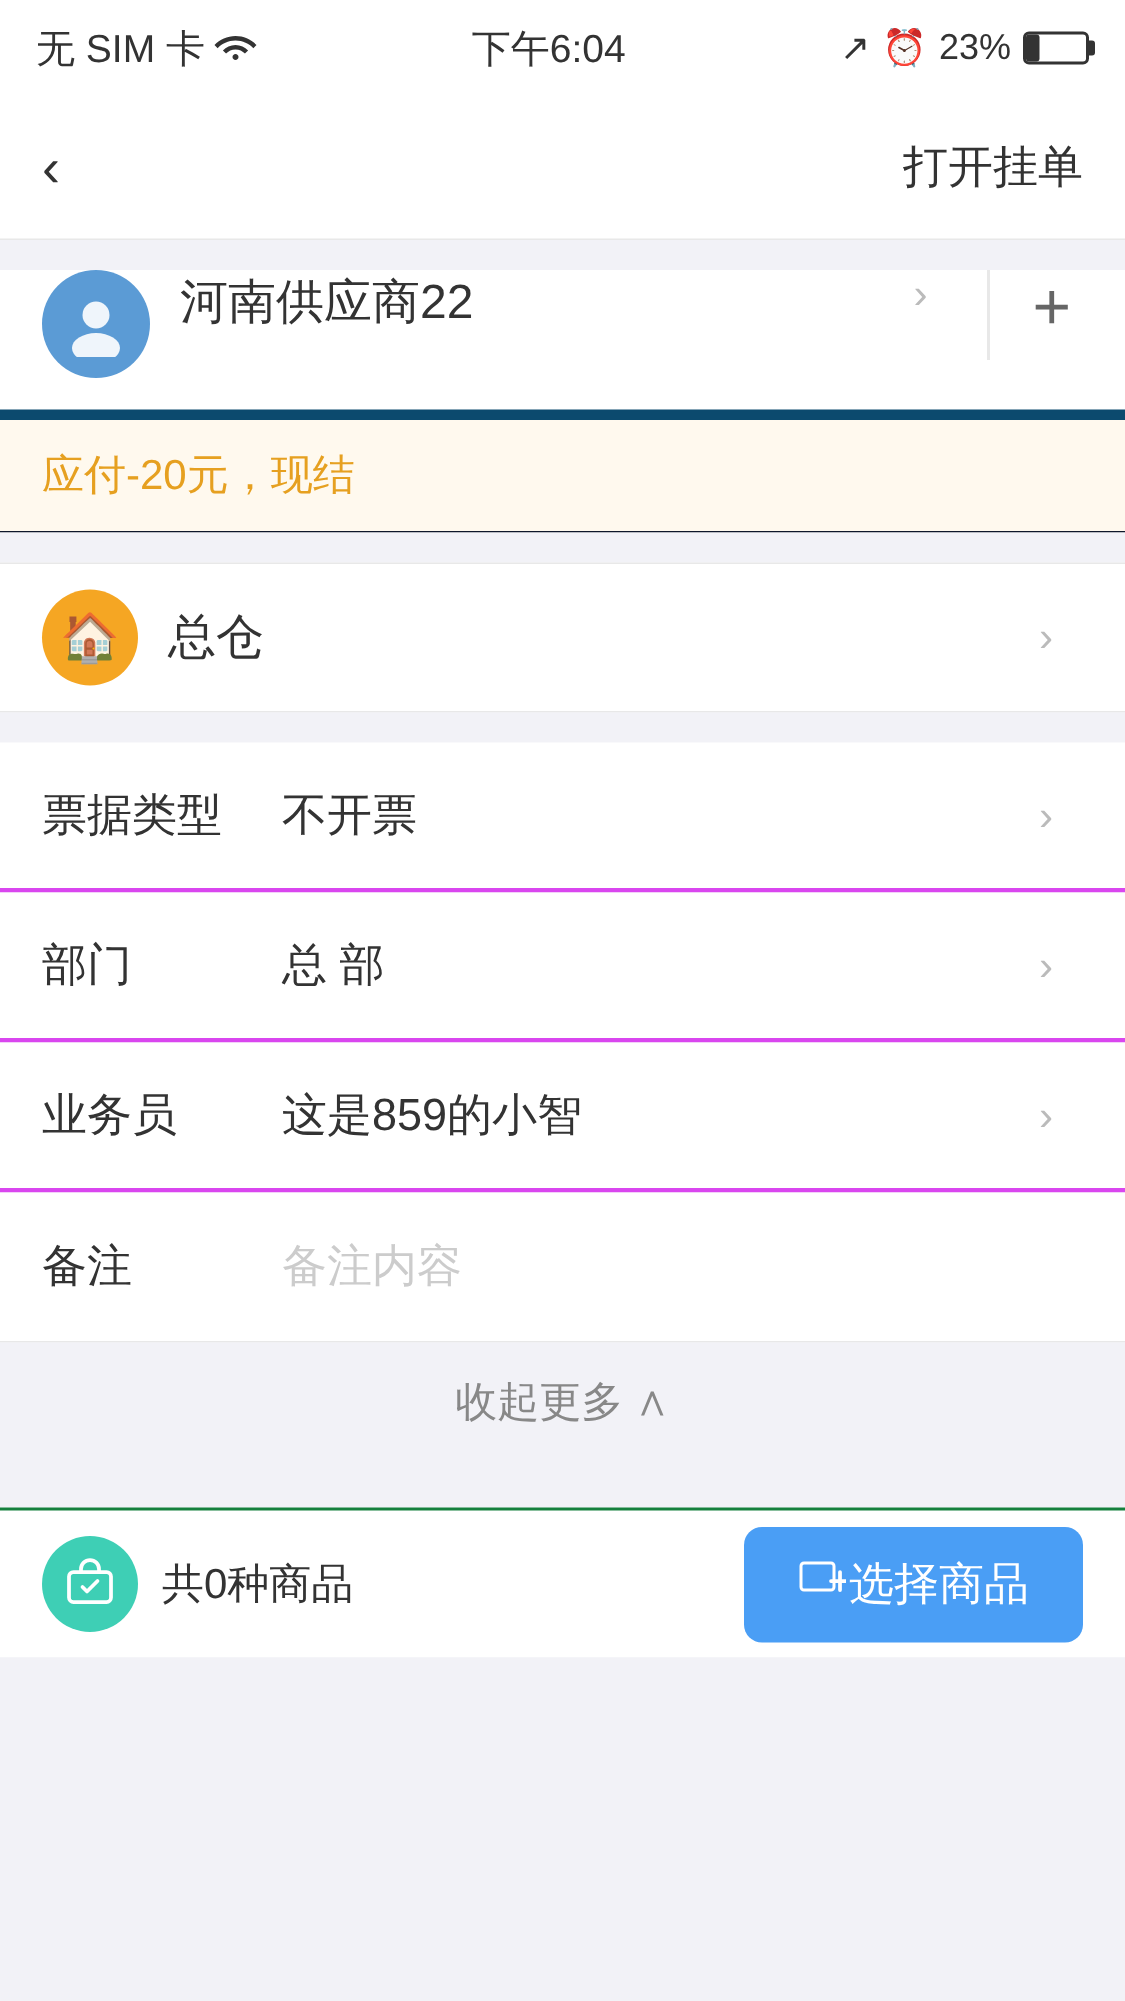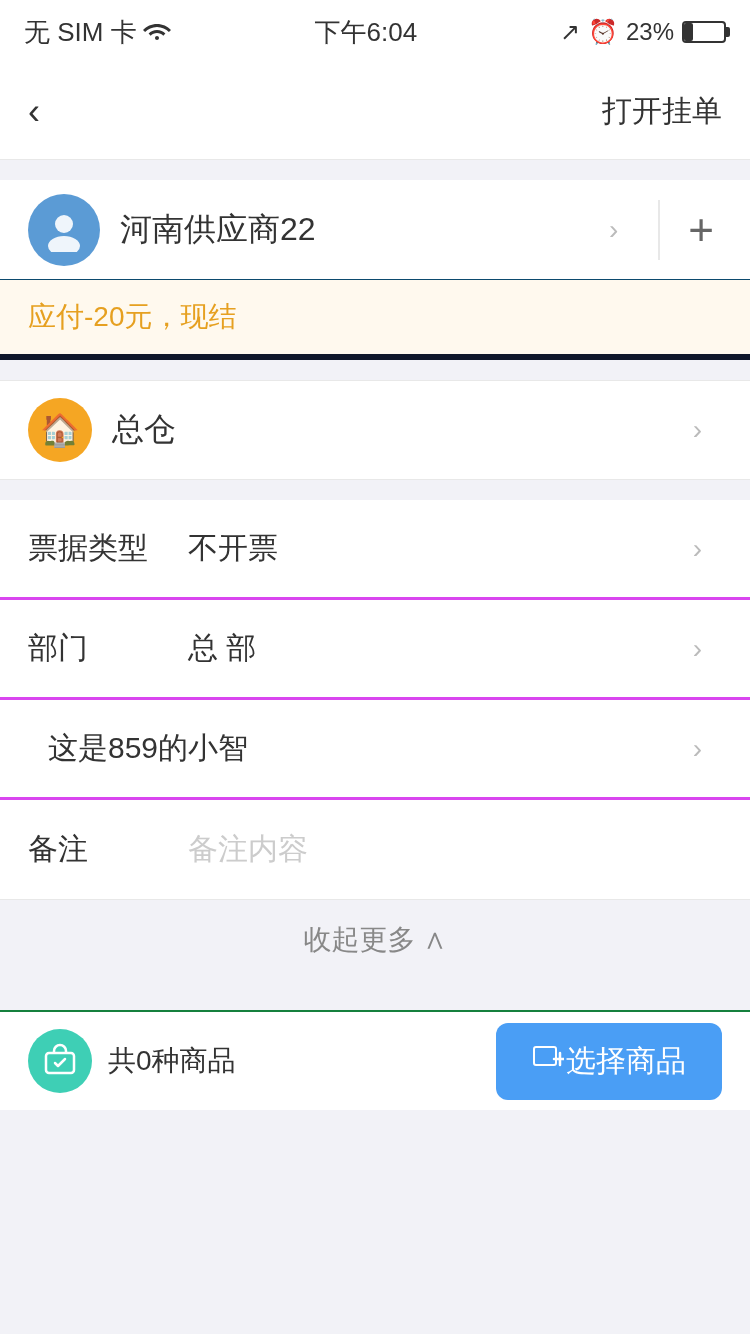--- a/index.html
+++ b/index.html
@@ -95,25 +95,25 @@
 
     
     .section-gap {
       height: 20px;
       background: #f2f2f7;
     }
 
     
     .supplier-row {
       display: flex;
-      align-items: center;
+      align-items: flex-start;
       padding: 0 28px;
       height: 100px;
       background: #fff;
-      border-bottom: 1px solid #0c4a6e;
+      border-bottom: 7px solid #0c4a6e;
     }
     .supplier-avatar {
       width: 72px;
       height: 72px;
       border-radius: 50%;
       background: #5b9bd5;
       display: flex;
       align-items: center;
       justify-content: center;
       margin-right: 20px;
@@ -142,21 +142,21 @@
       cursor: pointer;
       padding: 0 8px;
     }
 
     
     .notice-banner {
       background: #fff9ee;
       padding: 18px 28px;
       font-size: 28px;
       color: #e6a020;
-      border-bottom: 6px solid #0f172a;
+      border-bottom: 1px solid #0f172a;
     }
 
     
     .warehouse-row {
       display: flex;
       align-items: center;
       padding: 0 28px;
       height: 100px;
       background: #fff;
       border-top: 1px solid #e8e8e8;
@@ -331,20 +331,21 @@
   <span class="chevron-icon">›</span>
 </div>
 
 <div class="form-row">
   <span class="form-label">部门</span>
   <span class="form-value">总 部</span>
   <span class="chevron-icon">›</span>
 </div>
 
 <div class="form-row">
+  <span class="form-label">业务员</span>
   <span class="form-value">这是859的小智</span>
   <span class="chevron-icon">›</span>
 </div>
 
 <div class="form-row" style="border-bottom: 1px solid #e8e8e8;">
   <span class="form-label">备注</span>
   <span class="form-value placeholder">备注内容</span>
 </div>
 
 <div class="collapse-row">

